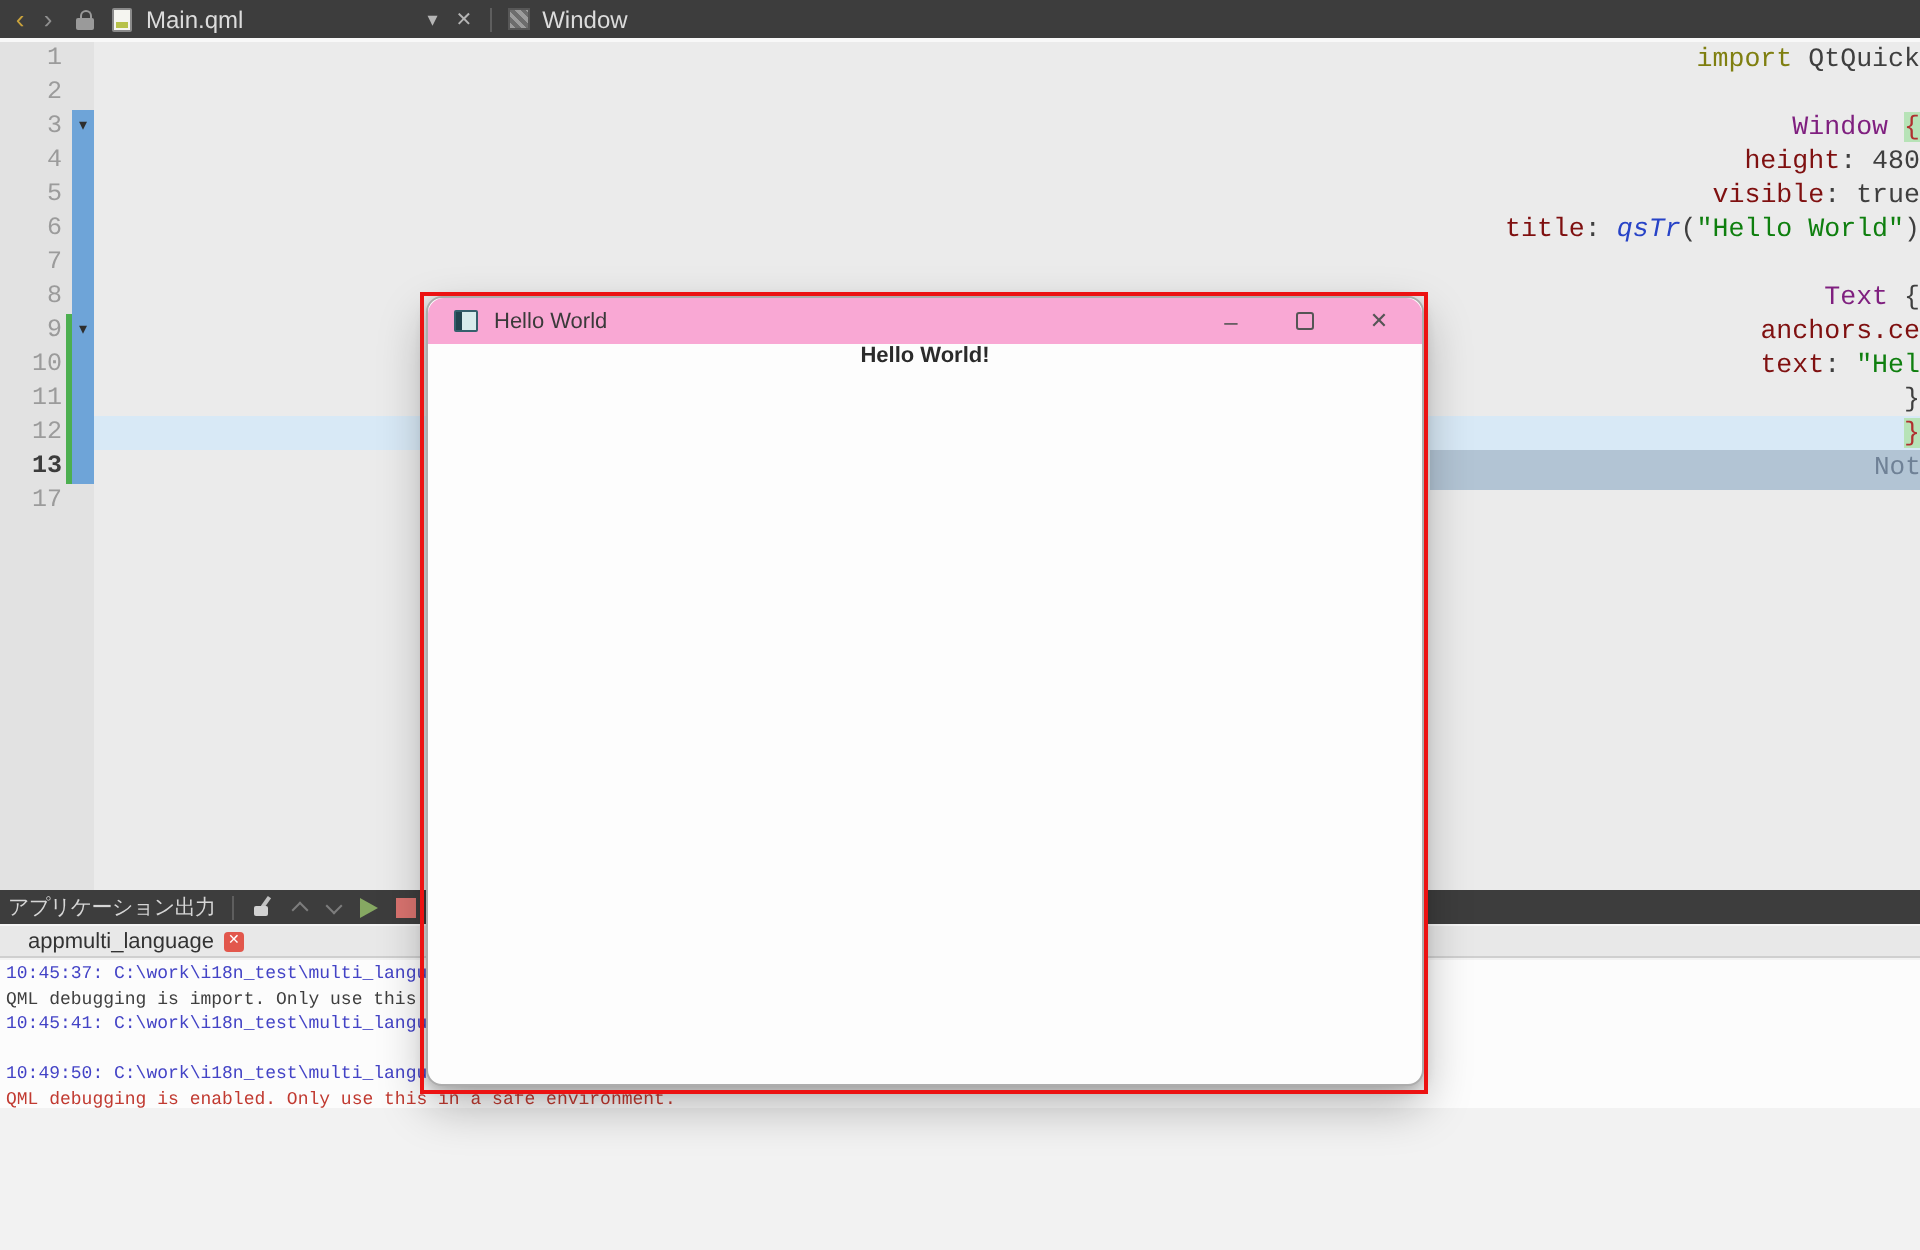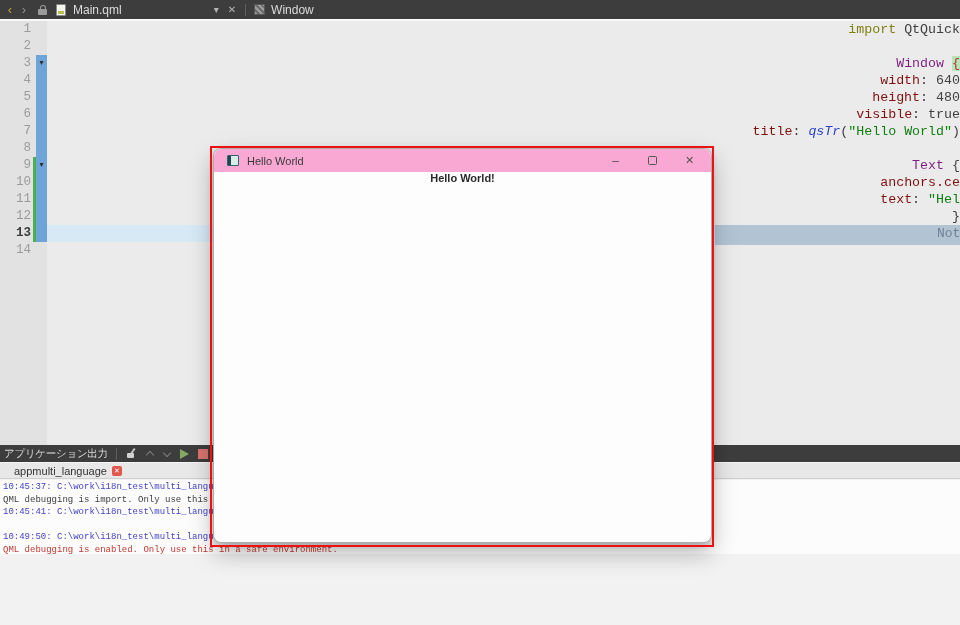--- a/index.html
+++ b/index.html
@@ -134,29 +134,28 @@
         <div class="gnum">4</div>
         <div class="gnum">5</div>
         <div class="gnum">6</div>
         <div class="gnum">7</div>
         <div class="gnum">8</div>
         <div class="gnum">9</div>
         <div class="gnum">10</div>
         <div class="gnum">11</div>
         <div class="gnum">12</div>
         <div class="gnum cur">13</div>
-        <div class="gnum">14</div>
+        <div class="gnum">17</div>
       </div>
     <div class="fold-bar"></div>
     <div class="vcs-added"></div>
     <div class="rows" id="code-rows">
         <div class="crow"><span class="tk-kw">import</span><span class="tk-df"> QtQuick</span></div>
         <div class="crow"></div>
         <div class="crow"><span class="tk-ty">Window </span><span class="tk-br">{</span></div>
-        <div class="crow"><span class="tk-df">    </span><span class="tk-pr">width</span><span class="tk-df">: </span><span class="tk-df">640</span></div>
         <div class="crow"><span class="tk-df">    </span><span class="tk-pr">height</span><span class="tk-df">: </span><span class="tk-df">480</span></div>
         <div class="crow"><span class="tk-df">    </span><span class="tk-pr">visible</span><span class="tk-df">: </span><span class="tk-df">true</span></div>
         <div class="crow"><span class="tk-df">    </span><span class="tk-pr">title</span><span class="tk-df">: </span><span class="tk-fn">qsTr</span><span class="tk-df">(</span><span class="tk-st">"Hello World"</span><span class="tk-df">)</span></div>
         <div class="crow"></div>
         <div class="crow"><span class="tk-df">    </span><span class="tk-ty">Text </span><span class="tk-df">{</span></div>
         <div class="crow"><span class="tk-df">        </span><span class="tk-pr">anchors.ce</span></div>
         <div class="crow"><span class="tk-df">        </span><span class="tk-pr">text</span><span class="tk-df">: </span><span class="tk-st">"Hel</span></div>
         <div class="crow"><span class="tk-df">    }</span></div>
         <div class="crow cur"><span class="tk-br">}</span></div>
         <div class="crow"></div>

